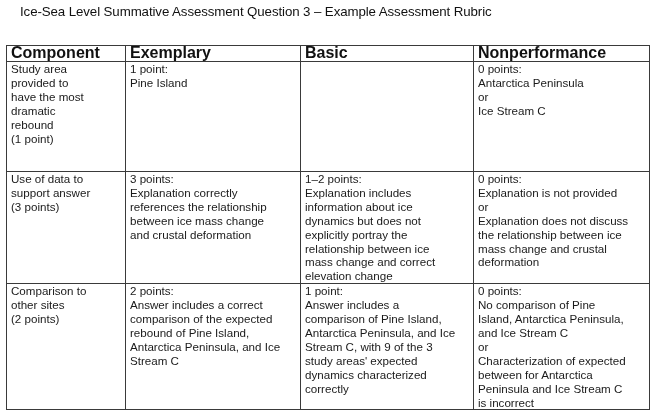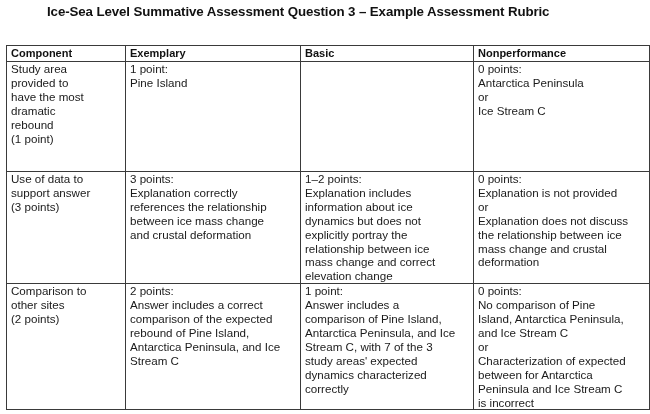--- a/index.html
+++ b/index.html
@@ -10,24 +10,24 @@
     body {
       width: 650px;
       height: 414px;
       position: relative;
       overflow: hidden;
       font-family: "Liberation Sans", sans-serif;
       color: #111111;
     }
     .doc-title {
       position: absolute;
-      left: 47px;
+      left: 20px;
       top: 4px;
       font-size: 13.3px;
-      font-weight: bold;
+      font-weight: normal;
       letter-spacing: -0.1px;
       white-space: nowrap;
     }
     table.rubric {
       position: absolute;
       left: 6px;
       top: 45px;
       width: 643px;
       border-collapse: collapse;
       table-layout: fixed;
@@ -35,21 +35,21 @@
       line-height: 13.9px;
     }
     table.rubric th, table.rubric td {
       border: 1px solid #3a3a3a;
       vertical-align: top;
       text-align: left;
       padding: 0 4px;
     }
     table.rubric th {
       font-weight: bold;
-      font-size: 11px;
+      font-size: 16px;
       height: 14px;
       line-height: 14px;
       padding-top: 0;
       padding-bottom: 1px;
     }
     table.rubric td {
       color: #1a1a1a;
     }
     col.c1 { width: 119px; }
     col.c2 { width: 175px; }
@@ -148,21 +148,21 @@
         <span class="line">comparison of the expected</span>
         <span class="line">rebound of Pine Island,</span>
         <span class="line">Antarctica Peninsula, and Ice</span>
         <span class="line">Stream C</span>
       </td>
       <td>
         <span class="line">1 point:</span>
         <span class="line">Answer includes a</span>
         <span class="line">comparison of Pine Island,</span>
         <span class="line">Antarctica Peninsula, and Ice</span>
-        <span class="line">Stream C, with 7 of the 3</span>
+        <span class="line">Stream C, with 9 of the 3</span>
         <span class="line">study areas' expected</span>
         <span class="line">dynamics characterized</span>
         <span class="line">correctly</span>
       </td>
       <td>
         <span class="line">0 points:</span>
         <span class="line">No comparison of Pine</span>
         <span class="line">Island, Antarctica Peninsula,</span>
         <span class="line">and Ice Stream C</span>
         <span class="line or">or</span>

